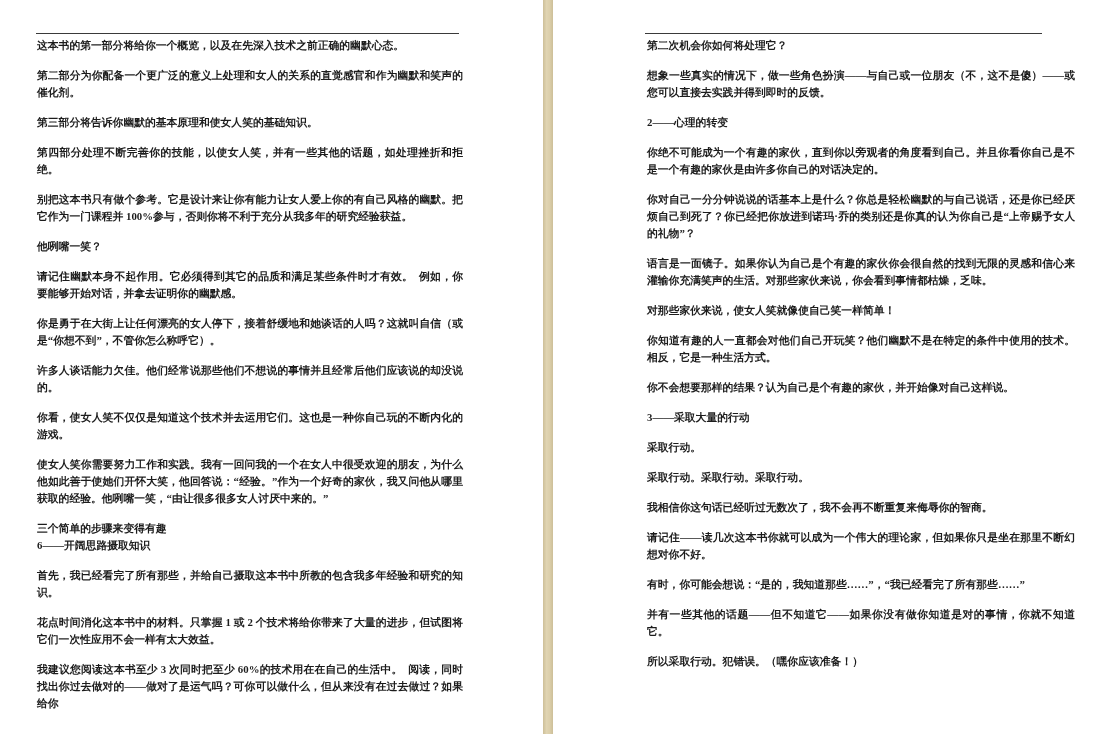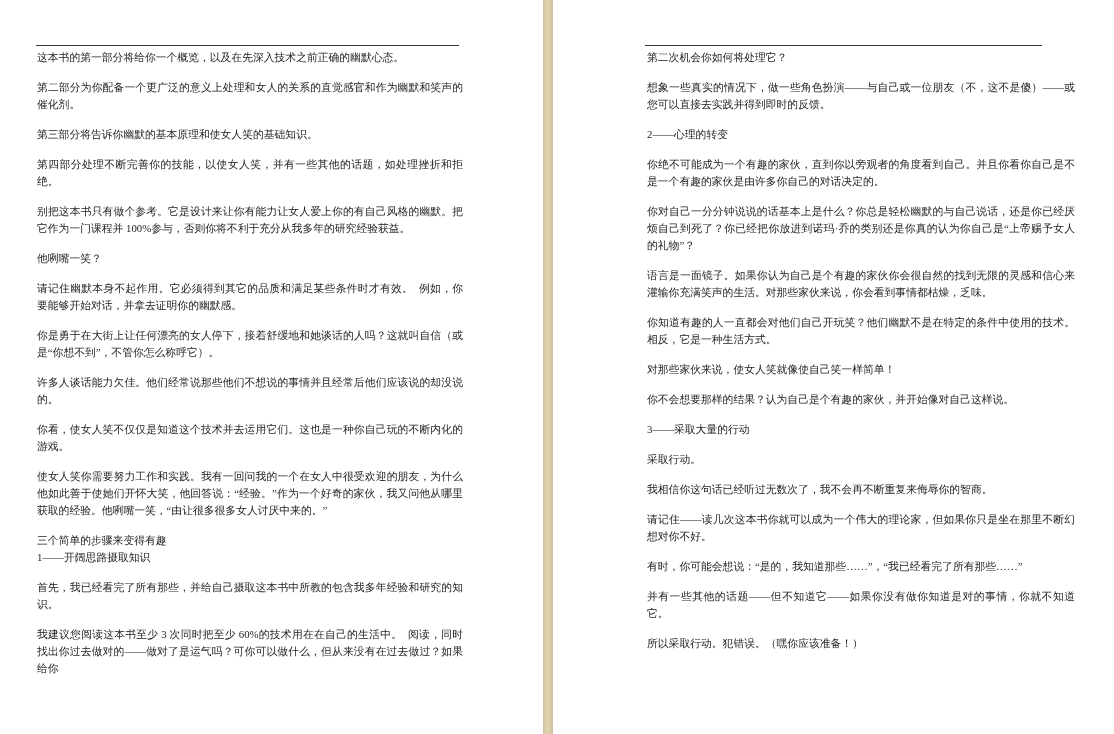--- a/index.html
+++ b/index.html
@@ -14,23 +14,24 @@
     position: relative;
     font-family: "Liberation Serif", "DejaVu Serif", serif;
   }
   .spread {
     position: absolute;
     inset: 0;
     background: #ffffff;
   }
   .page {
     position: absolute;
-    top: 12px;
+    top: 0;
     bottom: 0;
     background: #ffffff;
+    font-weight: bold;
   }
   .page-left  { left: 0;     width: 543px; }
   .page-right { left: 553px; width: 561px; margin-left: 12px; }
   .spine-divider {
     position: absolute;
     top: 0;
     bottom: 0;
     left: 543px;
     width: 10px;
     background: linear-gradient(to right, #cdbf98, #e0d4b2 35%, #dccfab 65%, #cdbf98);
@@ -72,42 +73,44 @@
       <p>第三部分将告诉你幽默的基本原理和使女人笑的基础知识。</p>
       <p>第四部分处理不断完善你的技能，以使女人笑，并有一些其他的话题，如处理挫折和拒绝。</p>
       <p>别把这本书只有做个参考。它是设计来让你有能力让女人爱上你的有自己风格的幽默。把它作为一门课程并 100%参与，否则你将不利于充分从我多年的研究经验获益。</p>
       <p>他咧嘴一笑？</p>
       <p>请记住幽默本身不起作用。它必须得到其它的品质和满足某些条件时才有效。  例如，你要能够开始对话，并拿去证明你的幽默感。</p>
       <p>你是勇于在大街上让任何漂亮的女人停下，接着舒缓地和她谈话的人吗？这就叫自信（或是“你想不到”，不管你怎么称呼它）。</p>
       <p>许多人谈话能力欠佳。他们经常说那些他们不想说的事情并且经常后他们应该说的却没说的。</p>
       <p>你看，使女人笑不仅仅是知道这个技术并去运用它们。这也是一种你自己玩的不断内化的游戏。</p>
       <p>使女人笑你需要努力工作和实践。我有一回问我的一个在女人中很受欢迎的朋友，为什么他如此善于使她们开怀大笑，他回答说：“经验。”作为一个好奇的家伙，我又问他从哪里获取的经验。他咧嘴一笑，“由让很多很多女人讨厌中来的。”</p>
       <p>三个简单的步骤来变得有趣
-1——开阔思路摄取知识</p>
+6——开阔思路摄取知识</p>
       <p>首先，我已经看完了所有那些，并给自己摄取这本书中所教的包含我多年经验和研究的知识。</p>
+      <p>花点时间消化这本书中的材料。只掌握 1 或 2 个技术将给你带来了大量的进步，但试图将它们一次性应用不会一样有太大效益。</p>
       <p>我建议您阅读这本书至少 3 次同时把至少 60%的技术用在在自己的生活中。  阅读，同时找出你过去做对的——做对了是运气吗？可你可以做什么，但从来没有在过去做过？如果给你</p>
     </div>
   </div>
 
   <div class="spine-divider"></div>
 
   <div class="page page-right">
     <div class="header-rule"></div>
     <div class="content">
       <p>第二次机会你如何将处理它？</p>
       <p>想象一些真实的情况下，做一些角色扮演——与自己或一位朋友（不，这不是傻）——或您可以直接去实践并得到即时的反馈。</p>
       <p>2——心理的转变</p>
       <p>你绝不可能成为一个有趣的家伙，直到你以旁观者的角度看到自己。并且你看你自己是不是一个有趣的家伙是由许多你自己的对话决定的。</p>
       <p>你对自己一分分钟说说的话基本上是什么？你总是轻松幽默的与自己说话，还是你已经厌烦自己到死了？你已经把你放进到诺玛·乔的类别还是你真的认为你自己是“上帝赐予女人的礼物”？</p>
       <p>语言是一面镜子。如果你认为自己是个有趣的家伙你会很自然的找到无限的灵感和信心来灌输你充满笑声的生活。对那些家伙来说，你会看到事情都枯燥，乏味。</p>
+      <p>对那些家伙来说，使女人笑就像使自己笑一样简单！</p>
       <p>你知道有趣的人一直都会对他们自己开玩笑？他们幽默不是在特定的条件中使用的技术。相反，它是一种生活方式。</p>
-      <p>对那些家伙来说，使女人笑就像使自己笑一样简单！</p>
       <p>你不会想要那样的结果？认为自己是个有趣的家伙，并开始像对自己这样说。</p>
       <p>3——采取大量的行动</p>
       <p>采取行动。</p>
+      <p>采取行动。采取行动。采取行动。</p>
       <p>我相信你这句话已经听过无数次了，我不会再不断重复来侮辱你的智商。</p>
       <p>请记住——读几次这本书你就可以成为一个伟大的理论家，但如果你只是坐在那里不断幻想对你不好。</p>
       <p>有时，你可能会想说：“是的，我知道那些……”，“我已经看完了所有那些……”</p>
       <p>并有一些其他的话题——但不知道它——如果你没有做你知道是对的事情，你就不知道它。</p>
       <p>所以采取行动。犯错误。（嘿你应该准备！）</p>
     </div>
   </div>
 
 </div>
 

